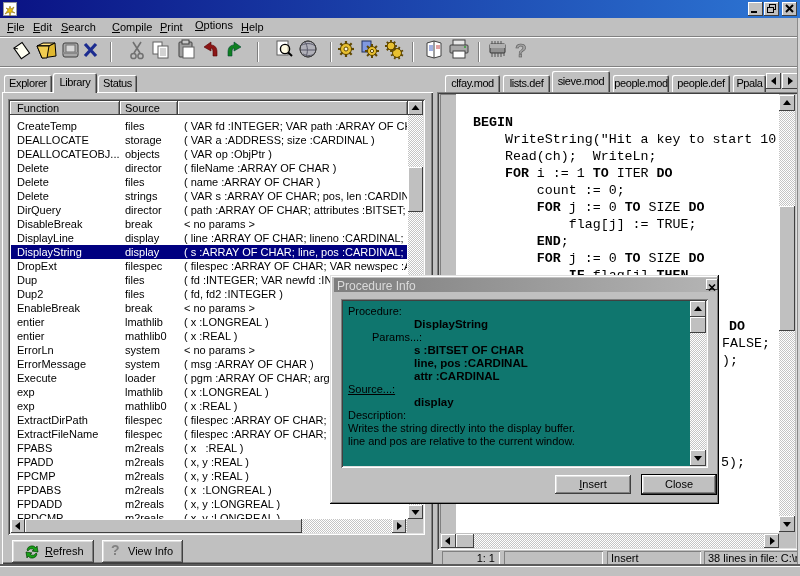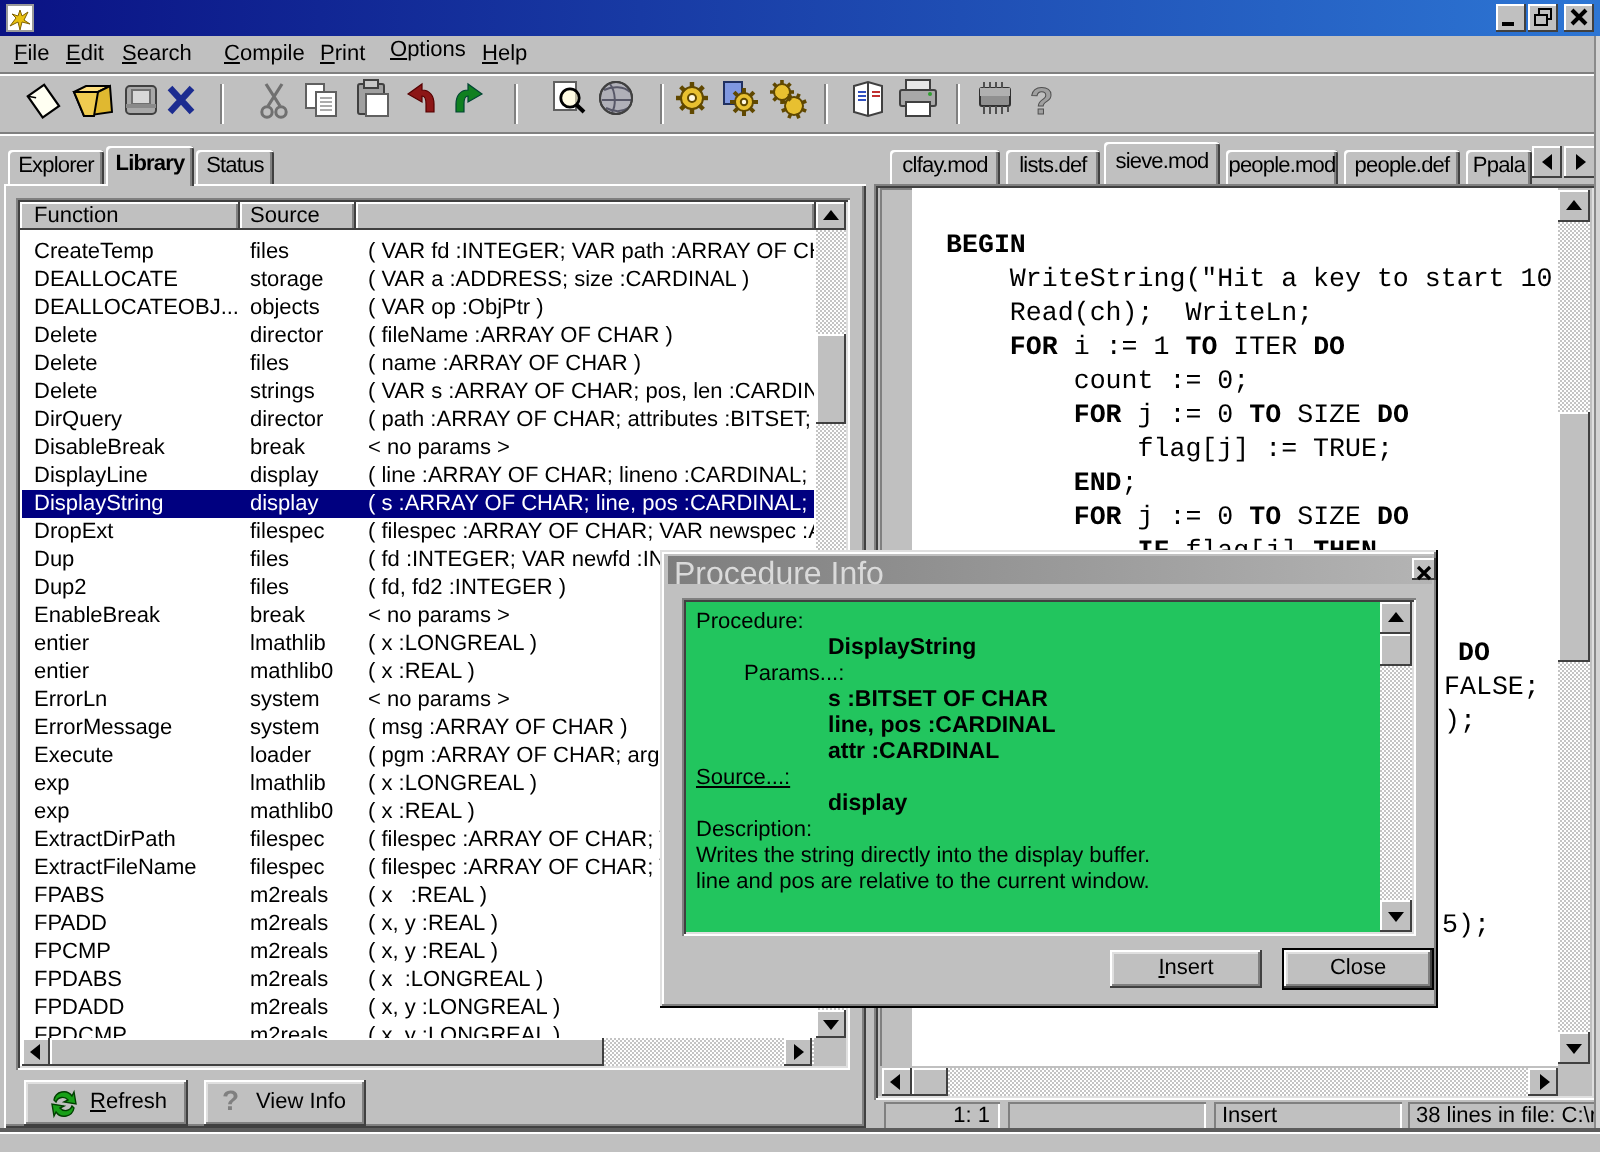--- a/index.html
+++ b/index.html
@@ -177,21 +177,21 @@
       </g>
     </g>
 <g transform="translate(510,0)">
       <text x="5" y="21" font-family="Liberation Sans" font-size="19" font-weight="bold" fill="#a0a0a0" stroke="#505050" stroke-width="0.5">?</text>
     </g>
   </svg>
 
 <div class="a" style="left:2px;top:92px;width:431px;height:472px;background:#c0c0c0;box-shadow:inset 1px 1px 0 #fff,inset -1px -1px 0 #404040,inset -2px -2px 0 #808080;"></div>
 <div class="a tab" style="left:4px;top:75px;width:48px;height:17px;line-height:17px;">Explorer</div>
 <div class="a tab" style="left:98px;top:75px;width:39px;height:17px;line-height:17px;">Status</div>
-<div class="a tab" style="left:53px;top:73px;width:44px;height:20px;line-height:18px;box-shadow:inset 1px 1px 0 #fff,inset -1px 0 0 #404040,inset -2px 0 0 #808080;font-weight:bold;">Library</div>
+<div class="a tab" style="left:53px;top:73px;width:44px;height:20px;line-height:18px;box-shadow:inset 1px 1px 0 #fff,inset -1px 0 0 #404040,inset -2px 0 0 #808080;">Library</div>
 
 <div class="a sunk" style="left:8px;top:99px;width:417px;height:436px;background:#fff;"></div>
 <div class="a hdrcell" style="left:10px;top:101px;width:110px;height:14px;font-size:11px;">
     <span class="a" style="left:7px;top:1px;">Function</span>
   </div>
 <div class="a hdrcell" style="left:120px;top:101px;width:58px;height:14px;font-size:11px;">
     <span class="a" style="left:5px;top:1px;">Source</span>
   </div>
 <div class="a hdrcell" style="left:178px;top:101px;width:230px;height:14px;font-size:11px;">
     <span class="a" style="left:6px;top:1px;margin-top:28px;">Params</span>
@@ -434,26 +434,26 @@
   </div>
 <div class="a" style="left:797px;top:18px;width:1px;height:549px;background:#8a8a8a;"></div>
 <div class="a" style="left:798px;top:18px;width:2px;height:549px;background:#d4d4d4;"></div>
 
 <div class="a" style="left:0;top:564px;width:800px;height:2px;background:#5c5c5c;"></div>
 <div class="a" style="left:0;top:566px;width:800px;height:1px;background:#fff;"></div>
 <div class="a" style="left:0;top:567px;width:800px;height:9px;background:#c0c0c0;"></div>
 
 <div class="a" id="dialog" style="left:330px;top:275px;width:389px;height:229px;z-index:50;background:#c0c0c0;box-shadow:inset -1px -1px 0 #000,inset 1px 1px 0 #dfdfdf,inset -2px -2px 0 #808080,inset 2px 2px 0 #fff;">
 <div class="a" style="left:4px;top:3px;width:382px;height:14px;background:linear-gradient(90deg,#7e7e7e,#b4b4b4);">
-<span class="a" style="left:3px;top:1px;font-size:16px;color:#dadada;">Procedure Info</span>
+<span class="a" style="left:3px;top:1px;font-size:12px;color:#dadada;">Procedure Info</span>
 <div class="a raised1" style="left:372px;top:1px;width:12px;height:11px;background:#c0c0c0;"><svg width="12" height="11">
           <path d="M3 2.5 L9 8.5 M9 2.5 L3 8.5" stroke="#000" stroke-width="1.6"></path>
         </svg></div>
 </div>
-<div class="a sunk" style="left:11px;top:24px;width:367px;height:169px;background:#22c55e;font-size:11px;">
+<div class="a sunk" style="left:11px;top:24px;width:367px;height:169px;background:#0f766e;font-size:11px;">
 <span class="a" style="left:7px;top:6px;">Procedure:</span>
 <span class="a bd" style="left:73px;top:19px;">DisplayString</span>
 <span class="a" style="left:7px;top:32px;padding-left:24px;">Params...:</span>
 <span class="a bd" style="left:73px;top:45px;">s :BITSET OF CHAR</span>
 <span class="a bd" style="left:73px;top:58px;">line, pos :CARDINAL</span>
 <span class="a bd" style="left:73px;top:71px;">attr :CARDINAL</span>
 <span class="a" style="left:7px;top:84px;text-decoration:underline;">Source...:</span>
 <span class="a bd" style="left:73px;top:97px;">display</span>
 <span class="a" style="left:7px;top:110px;">Description:</span>
 <span class="a" style="left:7px;top:123px;">Writes the string directly into the display buffer.</span>

